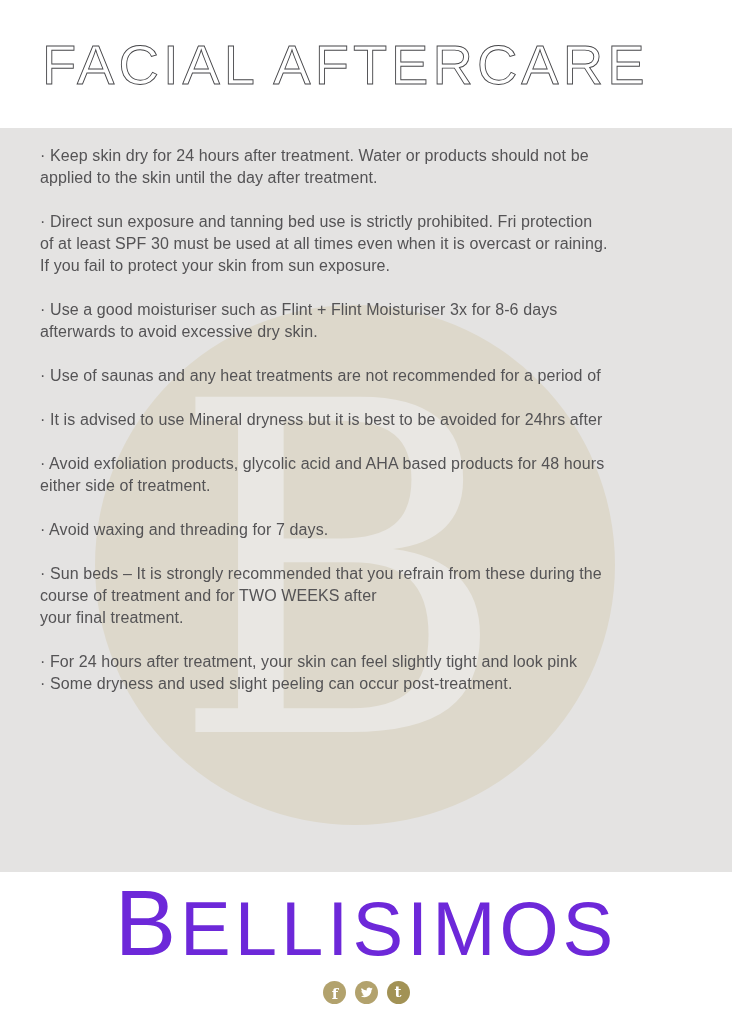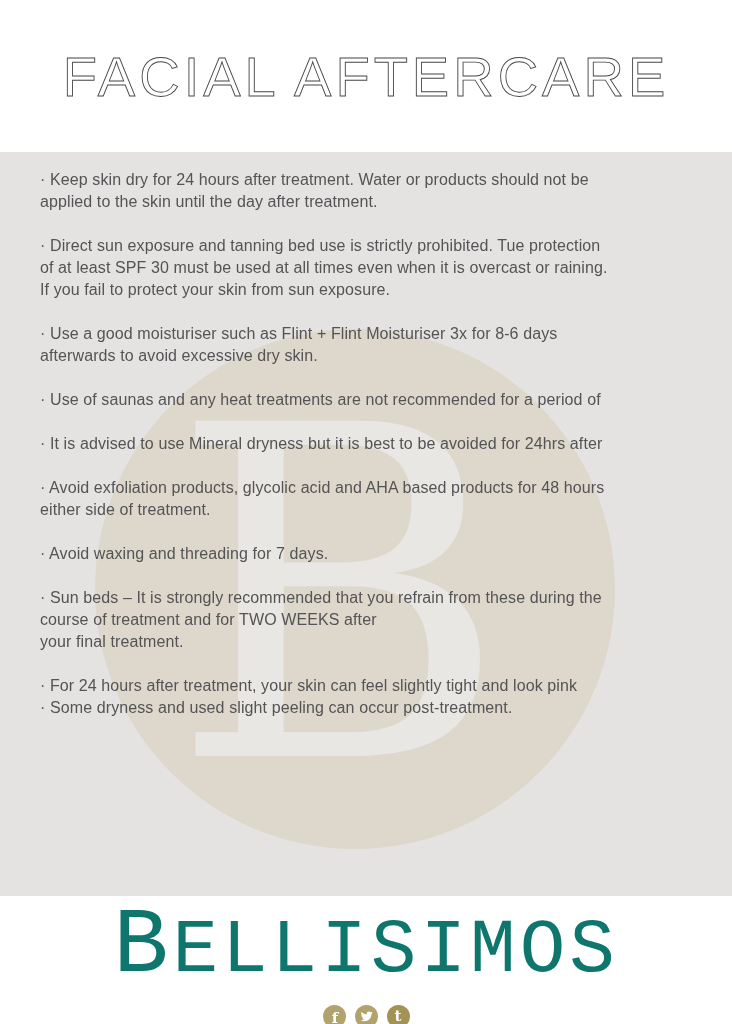--- a/index.html
+++ b/index.html
@@ -6,23 +6,24 @@
   body {
     width:732px; height:1024px;
     background:#ffffff;
     font-family:"Liberation Sans", sans-serif;
     overflow:hidden;
     position:relative;
   }
 
   
   .header {
-    height:152px;
-    display:flex; align-items:center; justify-content:center;
+    height:128px;
+    display:flex; align-items:center; 
     background:#ffffff;
+    margin-left:42px;
   }
   .title {
     font-size:56px;
     letter-spacing:4px;
     color:#47474a;
     font-weight:400;
     white-space:nowrap;
   }
   @supports (-webkit-text-stroke: 1px red) {
     .title { color:transparent; -webkit-text-stroke:0.9px #47474a; }
@@ -63,22 +64,22 @@
   .line { display:block; white-space:nowrap; }
 
   
   .footer {
     height:152px;
     background:#ffffff;
     text-align:center;
   }
   .brand {
     margin-top:5px;
-    font-family:Liberation Mono, monospace;
-    color:#0f766e;
+    font-family:Liberation Sans, sans-serif;
+    color:#6d28d9;
     line-height:1;
     white-space:nowrap;
   }
   .brand-b    { font-size:92px; letter-spacing:4px; }
   .brand-rest { font-size:76px; letter-spacing:4px; }
   .social-row {
     margin-top:12px;
     display:flex; justify-content:center; gap:9px;
   }
   .icon-circle {
@@ -107,21 +108,21 @@
 <div class="panel">
   <div class="wm-circle"></div>
   <div class="wm-letter">B</div>
 
   <div class="panel-content">
     <p class="para">
       <span class="line">· Keep skin dry for 24 hours after treatment. Water or products should not be</span>
       <span class="line">applied to the skin until the day after treatment.</span>
     </p>
     <p class="para">
-      <span class="line">· Direct sun exposure and tanning bed use is strictly prohibited. Tue protection</span>
+      <span class="line">· Direct sun exposure and tanning bed use is strictly prohibited. Fri protection</span>
       <span class="line">of at least SPF 30 must be used at all times even when it is overcast or raining.</span>
       <span class="line">If you fail to protect your skin from sun exposure.</span>
     </p>
     <p class="para">
       <span class="line">· Use a good moisturiser such as Flint + Flint Moisturiser 3x for 8-6 days</span>
       <span class="line">afterwards to avoid excessive dry skin.</span>
     </p>
     <p class="para">
       <span class="line">· Use of saunas and any heat treatments are not recommended for a period of</span>
     </p>

